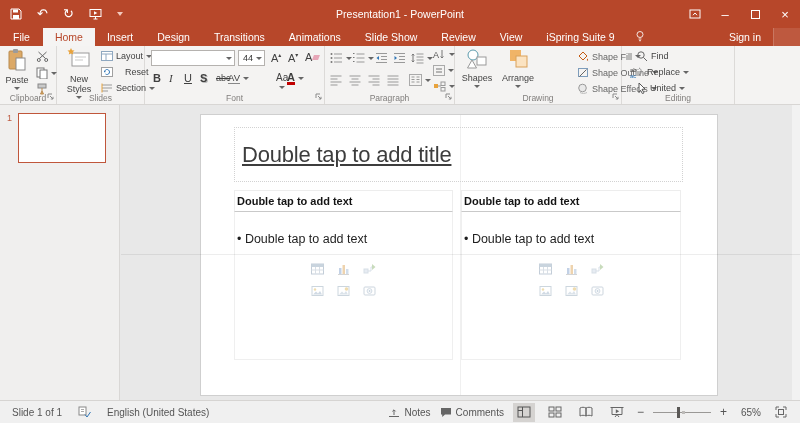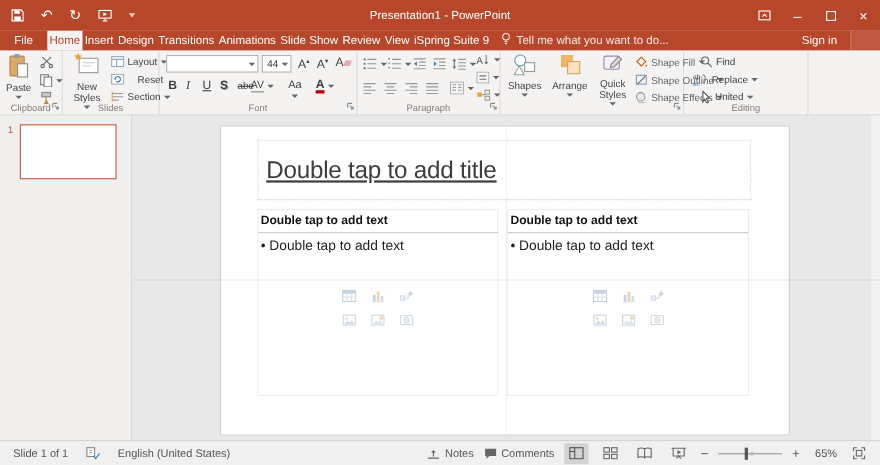--- a/index.html
+++ b/index.html
@@ -12,21 +12,21 @@
   .qat { display:flex; align-items:center; gap:15px; padding-left:10px; }
   .qat-btn { color:#fff; font-size:13px; line-height:12px; display:flex; align-items:center; cursor:default; }
   .qat-caret { width:0; height:0; border-left:3px solid transparent; border-right:3px solid transparent; border-top:4px solid #f3c9bd; }
   .win-title { position:absolute; left:0; right:0; text-align:center; color:#fff; font-size:10.5px; }
   .win-controls { position:absolute; right:0; top:0; height:28px; display:flex; align-items:center; gap:0; }
   .win-btn { width:30px; height:28px; display:flex; align-items:center; justify-content:center; color:#fff; font-size:13px; }
   .restore-box { width:9px; height:9px; border:1px solid #fff; display:inline-block; }
 
   
   .tabrow { position:absolute; left:0; top:28px; width:800px; height:18px; background:#B7472A; display:flex; align-items:stretch; font-size:10.5px; color:#fff; }
-  .tab { padding:3px 2px; white-space:nowrap; }
+  .tab { padding:3px 12px; white-space:nowrap; }
   .tab.file { padding:3px 13px; }
   .tab.active { background:#F5F4F3; color:#B7472A; }
   .tellme { display:flex; align-items:center; gap:5px; padding:0 8px; color:rgba(255,255,255,.88); white-space:nowrap; }
   .tabrow .spring { flex:1; }
   .signin { padding:3px 12px; white-space:nowrap; }
   .share { display:flex; align-items:center; gap:5px; padding:0 13px; background:rgba(255,255,255,.10); border-left:1px solid rgba(255,255,255,.18); white-space:nowrap; }
 
   
   .ribbon { position:absolute; left:0; top:46px; width:800px; height:59px; background:#F4F3F2; border-bottom:1px solid #D8D6D4; font-size:9px; color:#444; }
   .group { position:absolute; top:0; height:58px; border-right:1px solid #DCDAD8; }
@@ -50,21 +50,21 @@
   .workspace { position:absolute; left:121px; top:0; width:679px; height:295px; background:#E8E8E8; }
   .hguide { position:absolute; left:0; top:149px; width:679px; height:1px; background:rgba(0,0,0,.07); z-index:5; }
   .ws-scroll { position:absolute; right:0; top:0; width:8px; height:295px; background:#F2F2F2; }
   .slide-canvas { position:absolute; left:79px; top:9px; width:518px; height:282px; background:#fff; border:1px solid #CFCFCF; }
   .vguide { position:absolute; left:259px; top:0; bottom:0; width:1px; background:rgba(0,0,0,.06); }
   .ph-title { position:absolute; left:33px; top:12px; width:449px; height:55px; border:1px dotted #D2D2D2; display:flex; align-items:center; padding-left:7px; font-size:22px; font-weight:300; color:#3D3D3D; letter-spacing:-0.2px;text-decoration:underline; }
   .col { position:absolute; top:75px; width:219px; height:170px; }
   .col.left { left:33px; } .col.right { left:260px; width:220px; }
   .col-header { height:22px; border:1px solid #EDEDED; border-bottom:1px solid #C9C9C9; font-size:11px; font-weight:bold; color:#141414; padding:4px 2px 0 2px; }
   .col-body { position:absolute; top:22px; left:0; right:0; bottom:0; border:1px solid #EFEFEF; border-top:none; }
-  .bullet-line { font-size:12.5px; color:#1E1E1E; padding:4px 2px 0 2px; }
+  .bullet-line { font-size:12.5px; color:#1E1E1E; padding:4px 2px 0 2px;margin-top:16px; }
   .icon-grid { position:absolute; top:50px; left:50%; transform:translateX(-50%); display:grid; grid-template-columns:repeat(3,14px); gap:9px 12px; opacity:.62; }
   .ph-icon { width:14px; height:13px; display:flex; align-items:center; justify-content:center; }
 
   
   .statusbar { position:absolute; left:0; top:400px; width:800px; height:23px; background:#F0F0F0; border-top:1px solid #D6D4D2; display:flex; align-items:center; font-size:10px; color:#555; }
   .sb-left { display:flex; align-items:center; gap:16px; padding-left:12px; }
   .sb-right { margin-left:auto; display:flex; align-items:center; gap:9px; padding-right:8px; }
   .sb-item { display:flex; align-items:center; gap:4px; white-space:nowrap; }
   .view-btn { width:22px; height:19px; display:flex; align-items:center; justify-content:center; }
   .view-btn.active { background:#D5D3D1; }
@@ -128,21 +128,20 @@
     <div class="tab">Review</div>
     <div class="tab">View</div>
     <div class="tab">iSpring Suite 9</div>
     <div class="tellme">
       <span>
         <svg width="10" height="13" viewBox="0 0 10 13">
             <circle cx="5" cy="4.5" r="3" fill="none" stroke="rgba(255,255,255,.85)"></circle>
             <path d="M3.6 9h2.8M4 10.7h2" stroke="rgba(255,255,255,.85)"></path>
           </svg>
       </span>
-      <span>Tell me what you want to do...</span>
     </div>
     <div class="spring"></div>
     <div class="signin">Sign in</div>
     <div class="share">
       
       
     </div>
   </div>
 
   <div class="ribbon">
@@ -257,21 +256,21 @@
       <span class="minirow" style="left:55px;top:26px;">
           <span class="letter" style="font-weight:bold;text-shadow:1px 1px 0 #bbb;">S</span>
         </span>
       <span class="minirow" style="left:71px;top:27px;">
           <span class="letter" style="font-size:9px;text-decoration:line-through;">abc</span>
         </span>
       <span class="minirow" style="left:83px;top:26px;">
           <span class="letter" style="font-size:9.5px;border-bottom:1px solid #888;">AV</span>
           <span class="caret"></span>
         </span>
-      <span class="minirow" style="left:117px;top:26px;flex-direction:column;">
+      <span class="minirow" style="left:131px;top:26px;flex-direction:column;">
           <span class="letter" style="font-size:10px;">Aa</span>
           <span class="caret"></span>
         </span>
       <span class="minirow" style="left:142px;top:26px;">
           <span class="letter fc-a">A</span>
           <span class="caret"></span>
         </span>
       <div class="g-label">Font</div>
       <span class="launcher">
         <svg width="7" height="7" viewBox="0 0 7 7">
@@ -389,30 +388,20 @@
         <span>
           <svg width="24" height="21" viewBox="0 0 24 21">
               <circle cx="8" cy="7" r="5" fill="#fff" stroke="#5B9BAD"></circle>
               <rect x="12" y="9" width="9" height="8" fill="#fff" stroke="#9A9A9A"></rect>
               <path d="M7 12l4.5 8H2.5z" fill="#fff" stroke="#9A9A9A"></path>
             </svg>
         </span>
         <span>Shapes</span>
         <span class="caret"></span>
       </div>
-      <div class="bigbtn" style="left:85px;width:34px;">
-        <span>
-          <svg width="21" height="19" viewBox="0 0 21 19">
-              <rect x="2" y="3" width="14" height="12" rx="2" fill="#F4EFF8" stroke="#9A8AB0"></rect>
-              <path d="M11 13l7-7-2.5-2.5-7 7-.6 3.1z" fill="#D8D8D8" stroke="#888"></path>
-            </svg>
-        </span>
-        <span style="width:30px;">Quick Styles</span>
-        <span class="caret"></span>
-      </div>
       <span class="minirow" style="left:122px;top:5px;color:#666;">
         <svg width="12" height="11" viewBox="0 0 12 11">
             <path d="M6 1L2 5l4 4 4-4z" fill="none" stroke="#C55A11"></path>
             <path d="M10.5 7.5c.8 1 .8 2.2 0 2.2s-.8-1.2 0-2.2z" fill="#C55A11"></path>
           </svg>
         <span>Shape Fill</span>
           <span class="caret"></span>
       </span>
       <span class="minirow" style="left:122px;top:21px;color:#666;">
         <svg width="12" height="11" viewBox="0 0 12 11">
@@ -423,20 +412,21 @@
           <span class="caret"></span>
       </span>
       <span class="minirow" style="left:122px;top:37px;color:#666;">
         <svg width="12" height="11" viewBox="0 0 12 11">
             <circle cx="5.5" cy="5" r="3.8" fill="#E9E9E9" stroke="#999"></circle>
             <path d="M3 9.5c2 1.2 5 1.2 7 0" fill="none" stroke="#BBB"></path>
           </svg>
         <span>Shape Effects</span>
           <span class="caret"></span>
       </span>
+      <div class="g-label">Drawing</div>
       <span class="launcher">
         <svg width="7" height="7" viewBox="0 0 7 7">
             <path d="M1 1v4M1 1h4M3 3l3 3M6 3.8V6H3.8" fill="none" stroke="#8A8A8A"></path>
           </svg>
       </span>
     </div>
 
     <div class="group" style="left:622px;width:113px;">
       <span class="minirow" style="left:14px;top:4px;color:#444;">
         <svg width="12" height="12" viewBox="0 0 12 12">

